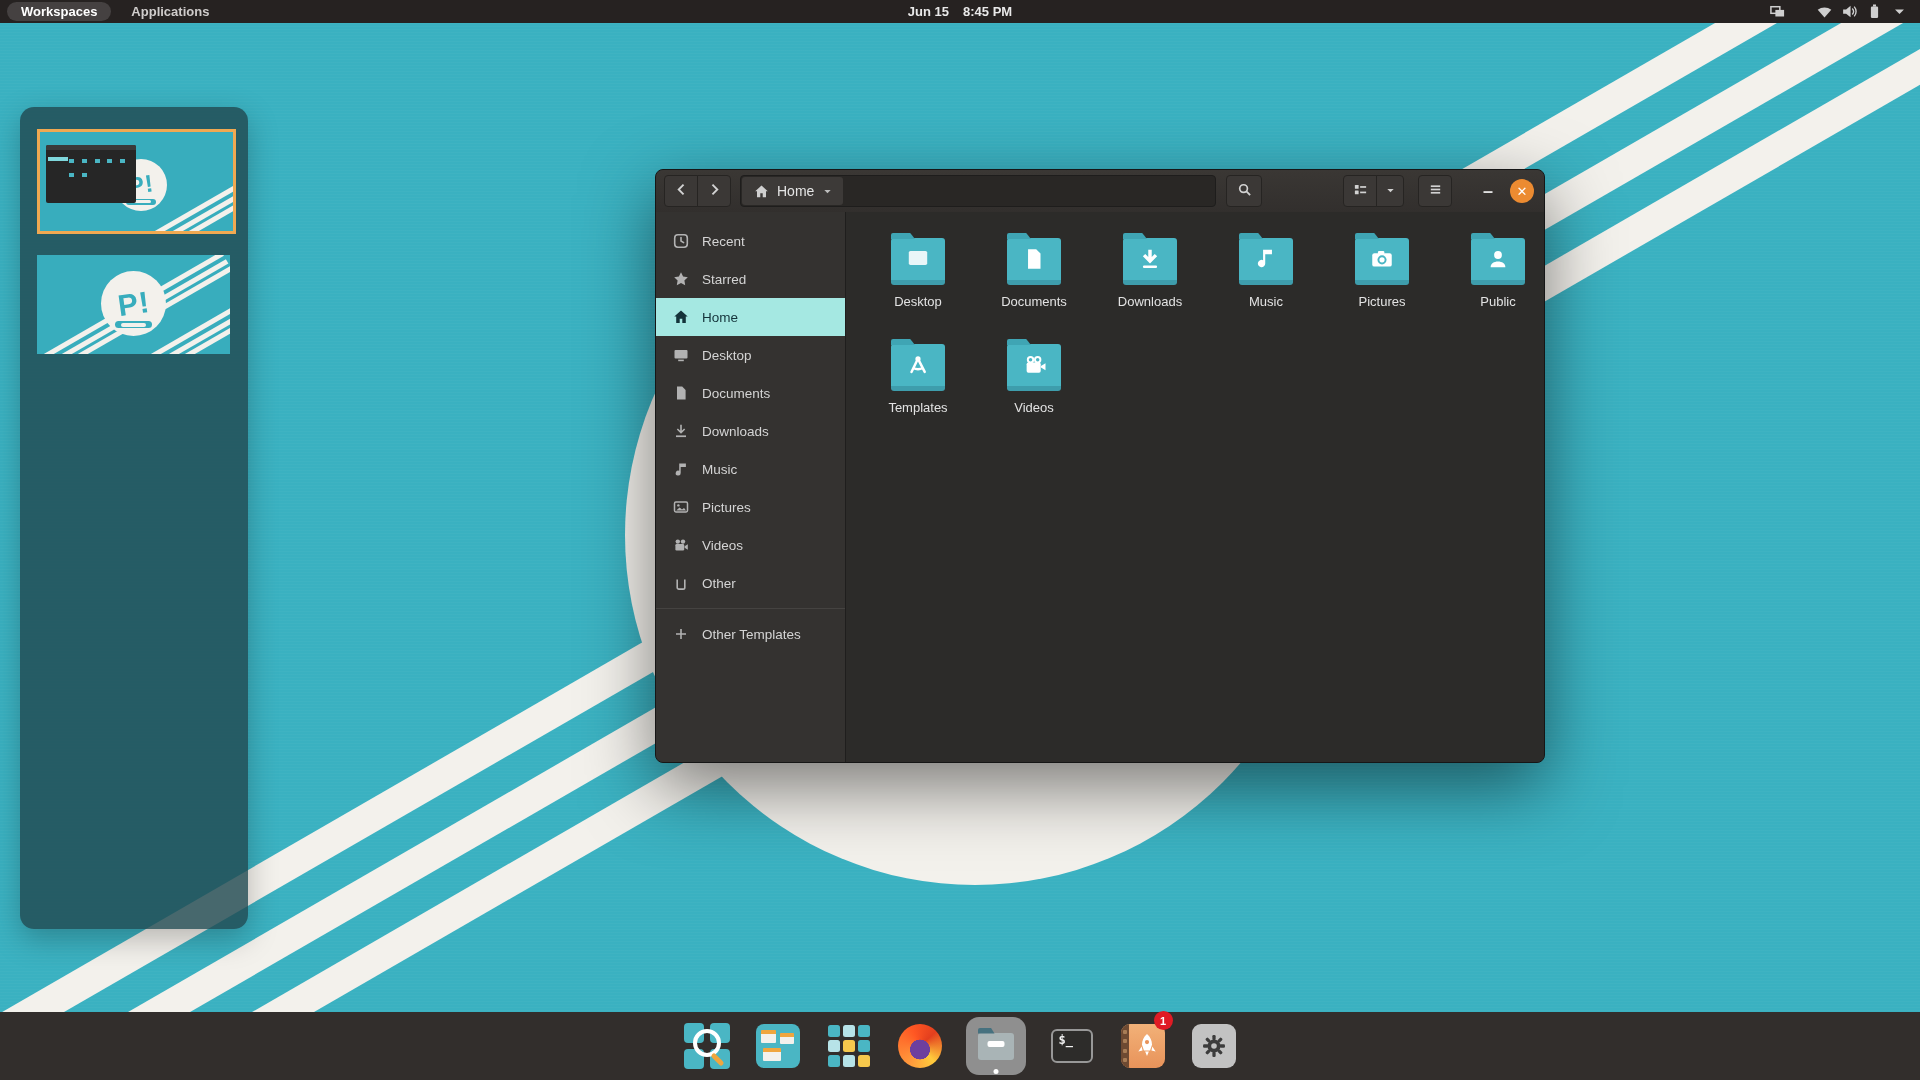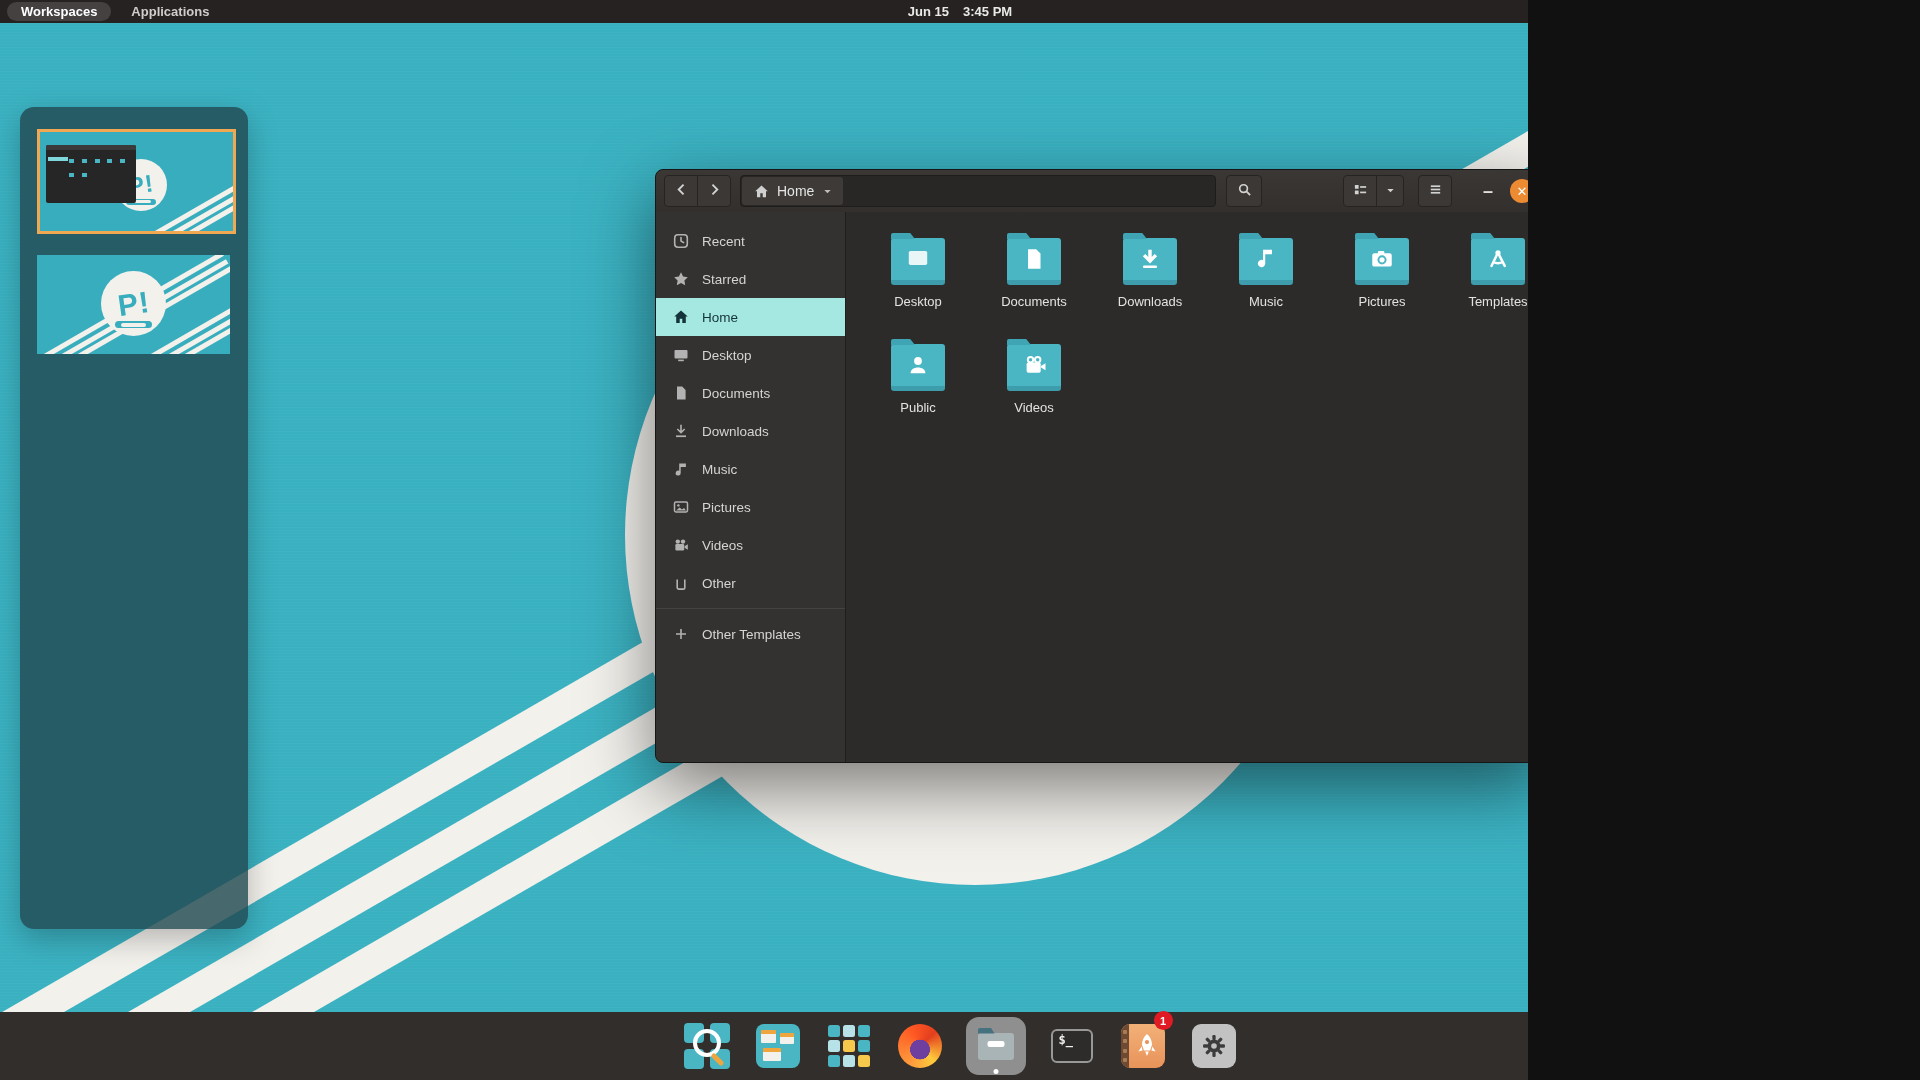--- a/index.html
+++ b/index.html
@@ -1,16 +1,16 @@
 <!DOCTYPE html>
 <html><head>
 <meta charset="utf-8">
 <style>
   html,body{margin:0;padding:0;background:#111;}
-  .stage{position:relative;width:1528px;height:1080px;overflow:hidden;
+  .stage{position:relative;width:1920px;height:1080px;overflow:hidden;
          font-family:"Liberation Sans","DejaVu Sans",sans-serif;
          background:var(--teal,#3ab1c1);}
   .stage::after{content:"";position:absolute;inset:0;pointer-events:none;
     background:repeating-linear-gradient(0deg,rgba(255,255,255,.025) 0 1px,transparent 1px 3px);}
   
   .stripes{position:absolute;left:-340px;top:471px;width:2600px;height:156px;
     transform:rotate(-30deg);display:flex;flex-direction:column;justify-content:space-between;z-index:1;}
   .stripes div{height:31px;background:#f3f1ec;}
   .big-disk{position:absolute;left:625px;top:185px;width:700px;height:700px;border-radius:50%;
     background:#f3f1ec;z-index:2;}
@@ -134,21 +134,21 @@
       <div></div>
       <div></div>
     </div>
   <div class="big-disk"></div>
 
   <div class="topbar">
     <div class="tb-pill">Workspaces</div>
     <div class="tb-apps">Applications</div>
     <div class="tb-clock">
       <span>Jun 15</span>
-      <span>3:45 PM</span>
+      <span>8:45 PM</span>
     </div>
     <div class="tb-tray" id="tray">
         <span class="ticon">
           <svg viewBox="0 0 16 16" fill="currentColor">
             <rect x="1.8" y="3.5" width="8.4" height="6.2" fill="none" stroke="currentColor" stroke-width="1.4"></rect>
             <rect x="6" y="6.5" width="8.2" height="6.2"></rect>
           </svg>
         </span>
         <span class="tray-gap"></span>
         <span class="ticon">
@@ -430,38 +430,38 @@
                     <circle cx="12" cy="12.8" r="2.4" fill="#fff"></circle>
                   </svg>
                 </span>
               </div>
               <div class="flabel">Pictures</div>
             </div>
             <div class="tile">
               <div class="folder">
                 <span class="glyph">
                   <svg viewBox="0 0 24 24" fill="#ffffff">
+                    <circle cx="12" cy="8.3" r="3.6"></circle>
+                    <path d="M5.2 19.5c0-3.1 3-5.1 6.8-5.1s6.8 2 6.8 5.1z"></path>
+                  </svg>
+                </span>
+              </div>
+              <div class="flabel">Public</div>
+            </div>
+            <div class="tile">
+              <div class="folder">
+                <span class="glyph">
+                  <svg viewBox="0 0 24 24" fill="#ffffff">
                     <circle cx="12" cy="6.4" r="2.4"></circle>
                     <path d="M10.8 8.6L6 18.4M13.2 8.6l5 9.8" stroke="#fff" stroke-width="2.3" stroke-linecap="round"></path>
                     <path d="M7.3 14.6a9.5 9.5 0 0 0 9.4 0" fill="none" stroke="#fff" stroke-width="2.1"></path>
                   </svg>
                 </span>
               </div>
               <div class="flabel">Templates</div>
-            </div>
-            <div class="tile">
-              <div class="folder">
-                <span class="glyph">
-                  <svg viewBox="0 0 24 24" fill="#ffffff">
-                    <circle cx="12" cy="8.3" r="3.6"></circle>
-                    <path d="M5.2 19.5c0-3.1 3-5.1 6.8-5.1s6.8 2 6.8 5.1z"></path>
-                  </svg>
-                </span>
-              </div>
-              <div class="flabel">Public</div>
             </div>
             <div class="tile">
               <div class="folder">
                 <span class="glyph">
                   <svg viewBox="0 0 24 24" fill="#ffffff">
                     <circle cx="8.8" cy="7.2" r="3.4"></circle>
                     <circle cx="15.4" cy="7.2" r="3.4"></circle>
                     <circle cx="8.8" cy="7.2" r="1.6" fill="#4ab6c4"></circle>
                     <circle cx="15.4" cy="7.2" r="1.6" fill="#4ab6c4"></circle>
                     <rect x="5.2" y="9.8" width="13" height="9.4" rx="1.6"></rect>

